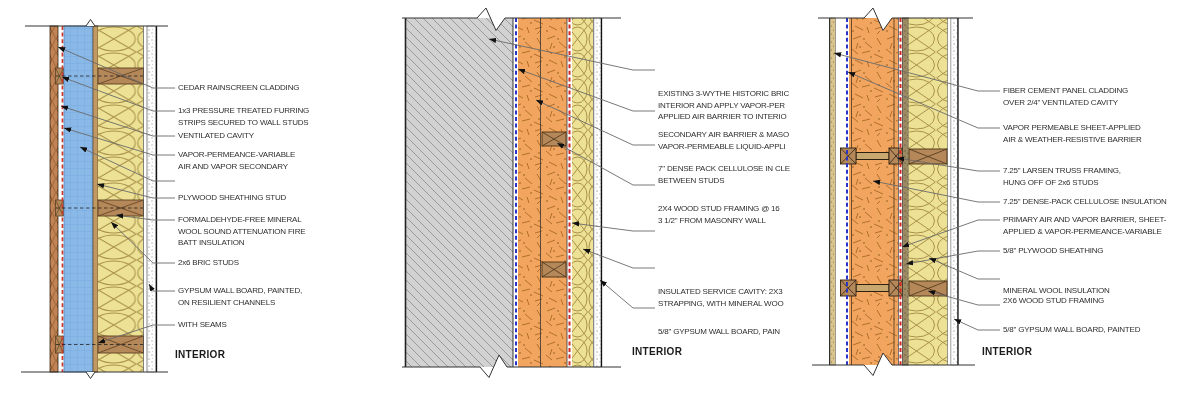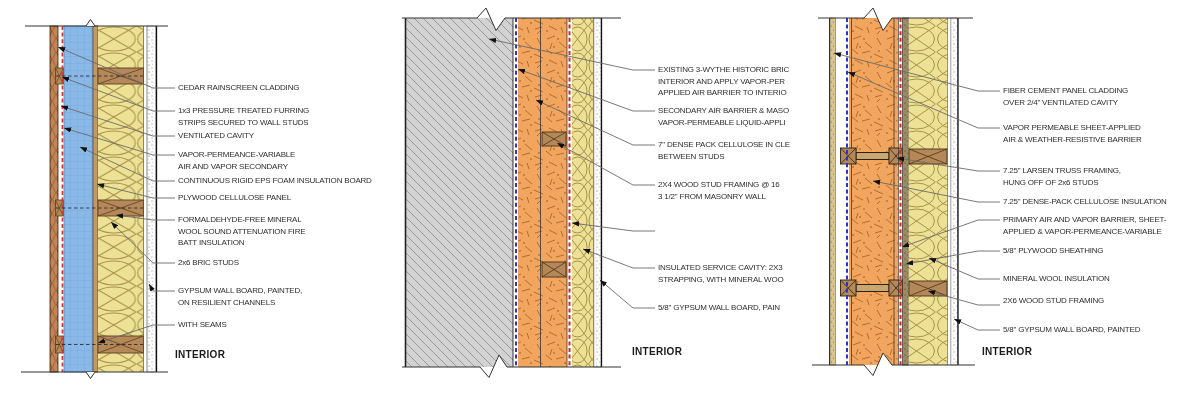--- a/index.html
+++ b/index.html
@@ -1,21 +1,21 @@
 <!DOCTYPE html>
 <html><head>
 <meta charset="utf-8">
 <style>
   html,body{margin:0;padding:0;background:#ffffff;}
   #stage{position:relative;width:1180px;height:400px;background:#ffffff;overflow:hidden;
          font-family:"Liberation Sans", sans-serif;}
   #stage svg{position:absolute;left:0;top:0;}
   .co{position:absolute;font-size:8px;line-height:11.5px;letter-spacing:-0.2px;
       color:#2e2e2e;white-space:pre;}
-  .co.mid{width:132px;overflow:hidden;}
+  .co.mid{width:132px;overflow:hidden;margin-top:24px;}
   .co.rgt{width:177px;overflow:hidden;}
   .interior{position:absolute;font-size:10px;font-weight:bold;color:#1a1a1a;
             letter-spacing:0.3px;white-space:pre;}
 </style>
 </head>
 <body>
 
 <div id="stage">
 
 <svg width="1180" height="400" viewBox="0 0 1180 400">
@@ -231,22 +231,21 @@
     </g>
   </g>
 </svg>
 
   <div class="co" style="left:178px;top:82px">CEDAR RAINSCREEN CLADDING</div>
   <div class="co" style="left:178px;top:105px">1x3 PRESSURE TREATED FURRING
 STRIPS SECURED TO WALL STUDS</div>
   <div class="co" style="left:178px;top:130px">VENTILATED CAVITY</div>
   <div class="co" style="left:178px;top:149px">VAPOR-PERMEANCE-VARIABLE
 AIR AND VAPOR SECONDARY</div>
-  <div class="co" style="left:178px;top:175px">CONTINUOUS RIGID EPS FOAM INSULATION BOARD</div>
-  <div class="co" style="left:178px;top:192px">PLYWOOD CELLULOSE PANEL</div>
+  <div class="co" style="left:178px;top:192px">PLYWOOD SHEATHING STUD</div>
   <div class="co" style="left:178px;top:214px">FORMALDEHYDE-FREE MINERAL
 WOOL SOUND ATTENUATION FIRE
 BATT INSULATION</div>
   <div class="co" style="left:178px;top:257px">2x6 BRIC STUDS</div>
   <div class="co" style="left:178px;top:285px">GYPSUM WALL BOARD, PAINTED,
 ON RESILIENT CHANNELS</div>
   <div class="co" style="left:178px;top:319px">WITH SEAMS</div>
   <div class="interior" style="left:175px;top:349px">INTERIOR</div>
 
   <div class="co mid" style="left:658px;top:64px">EXISTING 3-WYTHE HISTORIC BRIC
@@ -266,18 +265,18 @@
   <div class="co rgt" style="left:1003px;top:85px">FIBER CEMENT PANEL CLADDING
 OVER 2/4" VENTILATED CAVITY</div>
   <div class="co rgt" style="left:1003px;top:122px">VAPOR PERMEABLE SHEET-APPLIED
 AIR &amp; WEATHER-RESISTIVE BARRIER</div>
   <div class="co rgt" style="left:1003px;top:165px">7.25" LARSEN TRUSS FRAMING,
 HUNG OFF OF 2x6 STUDS</div>
   <div class="co rgt" style="left:1003px;top:196px">7.25" DENSE-PACK CELLULOSE INSULATION</div>
   <div class="co rgt" style="left:1003px;top:214px">PRIMARY AIR AND VAPOR BARRIER, SHEET-
 APPLIED &amp; VAPOR-PERMEANCE-VARIABLE</div>
   <div class="co rgt" style="left:1003px;top:245px">5/8" PLYWOOD SHEATHING</div>
-  <div class="co rgt" style="left:1003px;top:273px">MINERAL WOOL INSULATION</div>
+  <div class="co rgt" style="left:1003px;top:285px">MINERAL WOOL INSULATION</div>
   <div class="co rgt" style="left:1003px;top:295px">2X6 WOOD STUD FRAMING</div>
   <div class="co rgt" style="left:1003px;top:324px">5/8" GYPSUM WALL BOARD, PAINTED</div>
   <div class="interior" style="left:982px;top:346px">INTERIOR</div>
 
 </div>
 
 </body></html>

